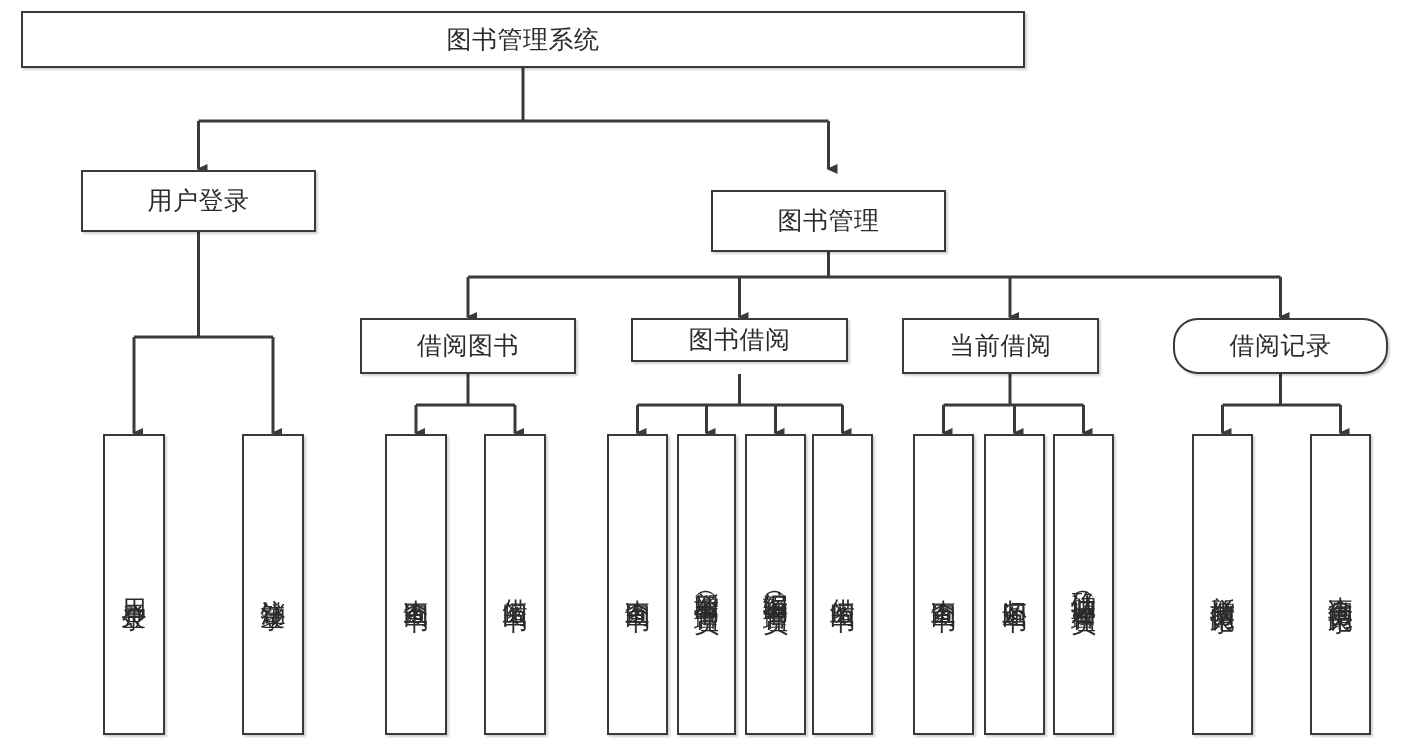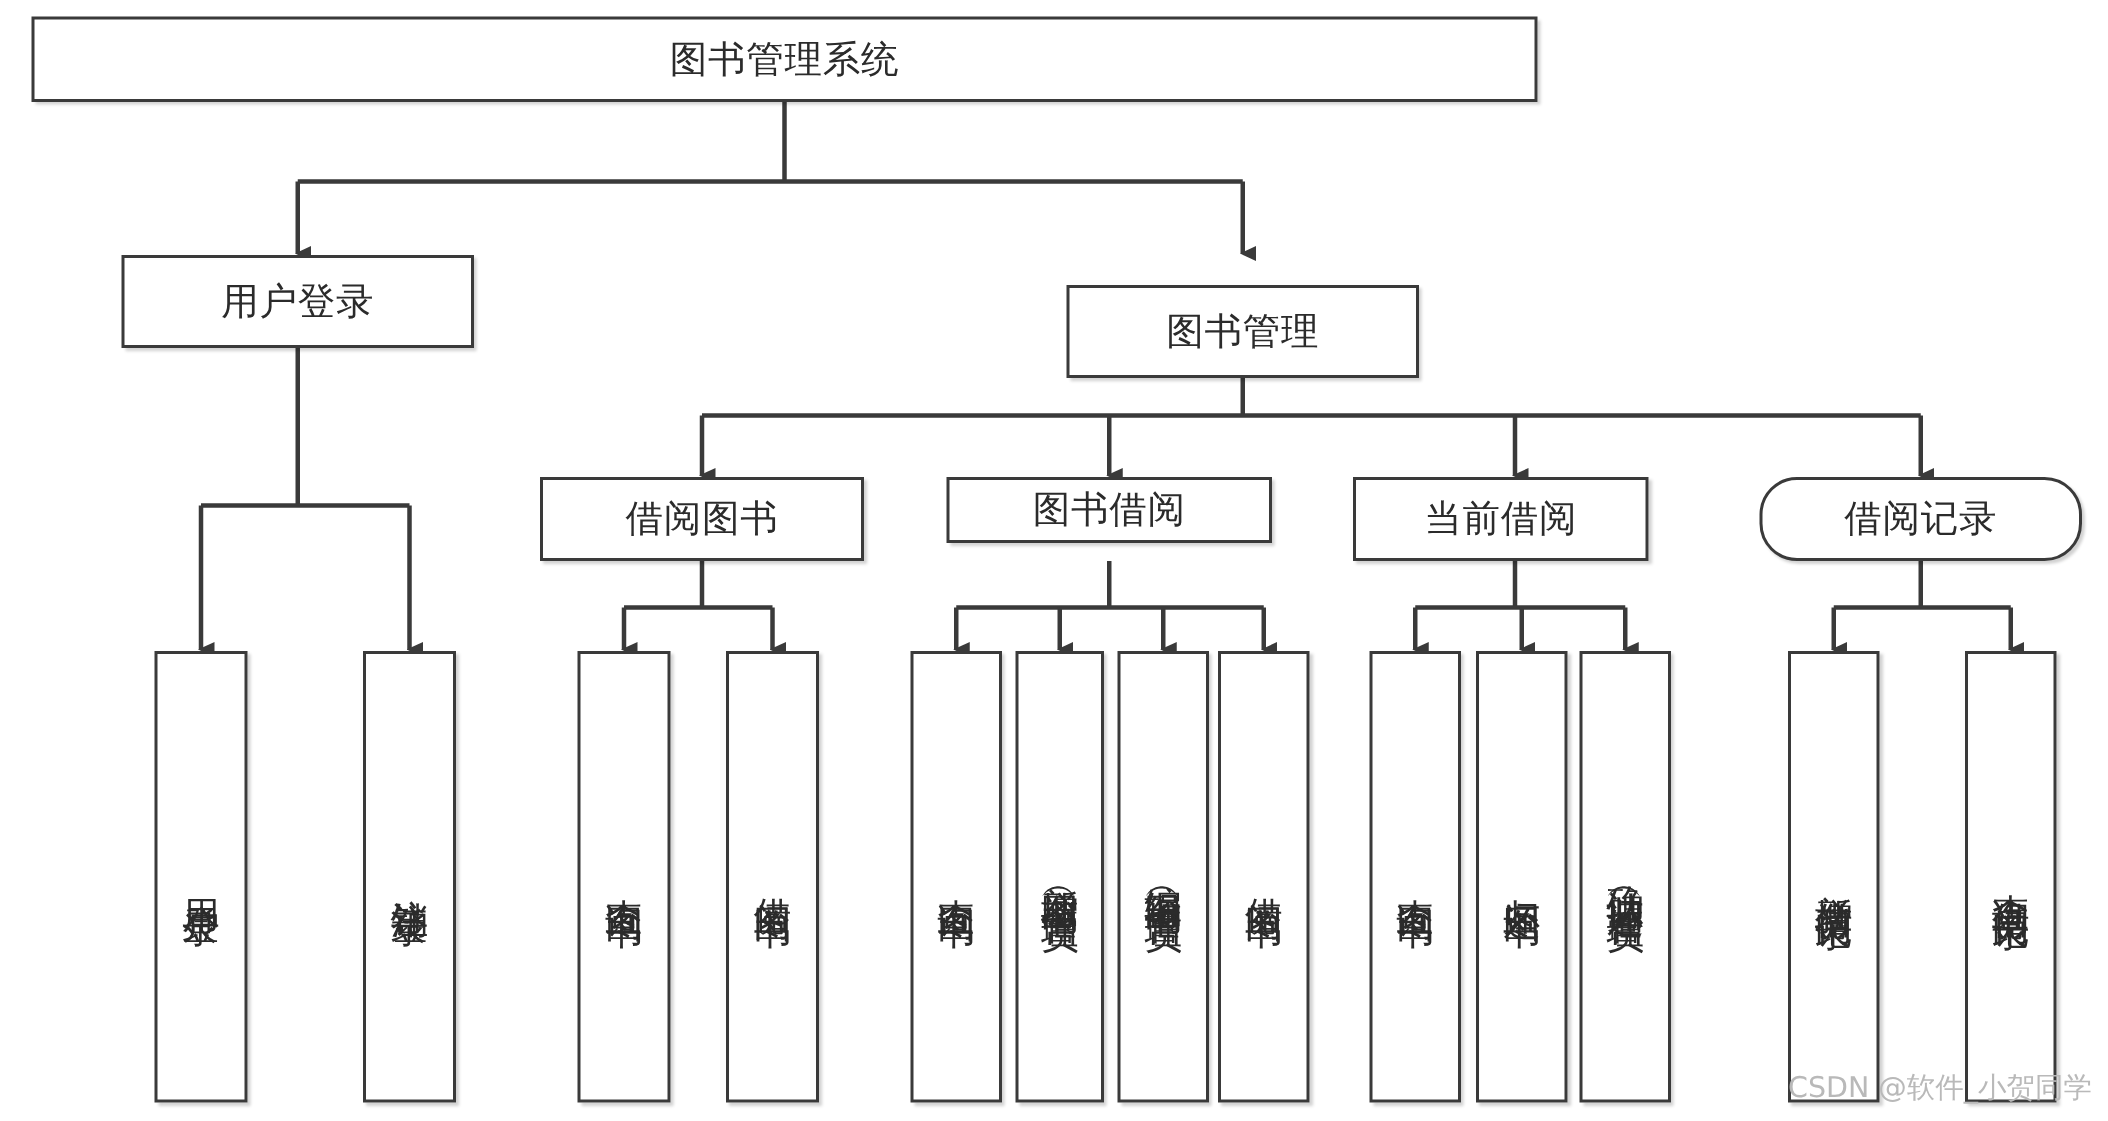--- a/index.html
+++ b/index.html
@@ -172,14 +172,13 @@
         <div class="label">确认归还（管理员）</div>
       </div>
       <div class="node vertical" style="left: 1192px; top: 434px; width: 61px; height: 301px;">
         <div class="label">新增借阅记录</div>
       </div>
       <div class="node vertical" style="left: 1310px; top: 434px; width: 61px; height: 301px;">
         <div class="label">查询借阅记录</div>
       </div>
     </div>
 
-  <div id="watermark">CSDN @软件_小贺同学</div>
 </div>
 
 </body></html>

